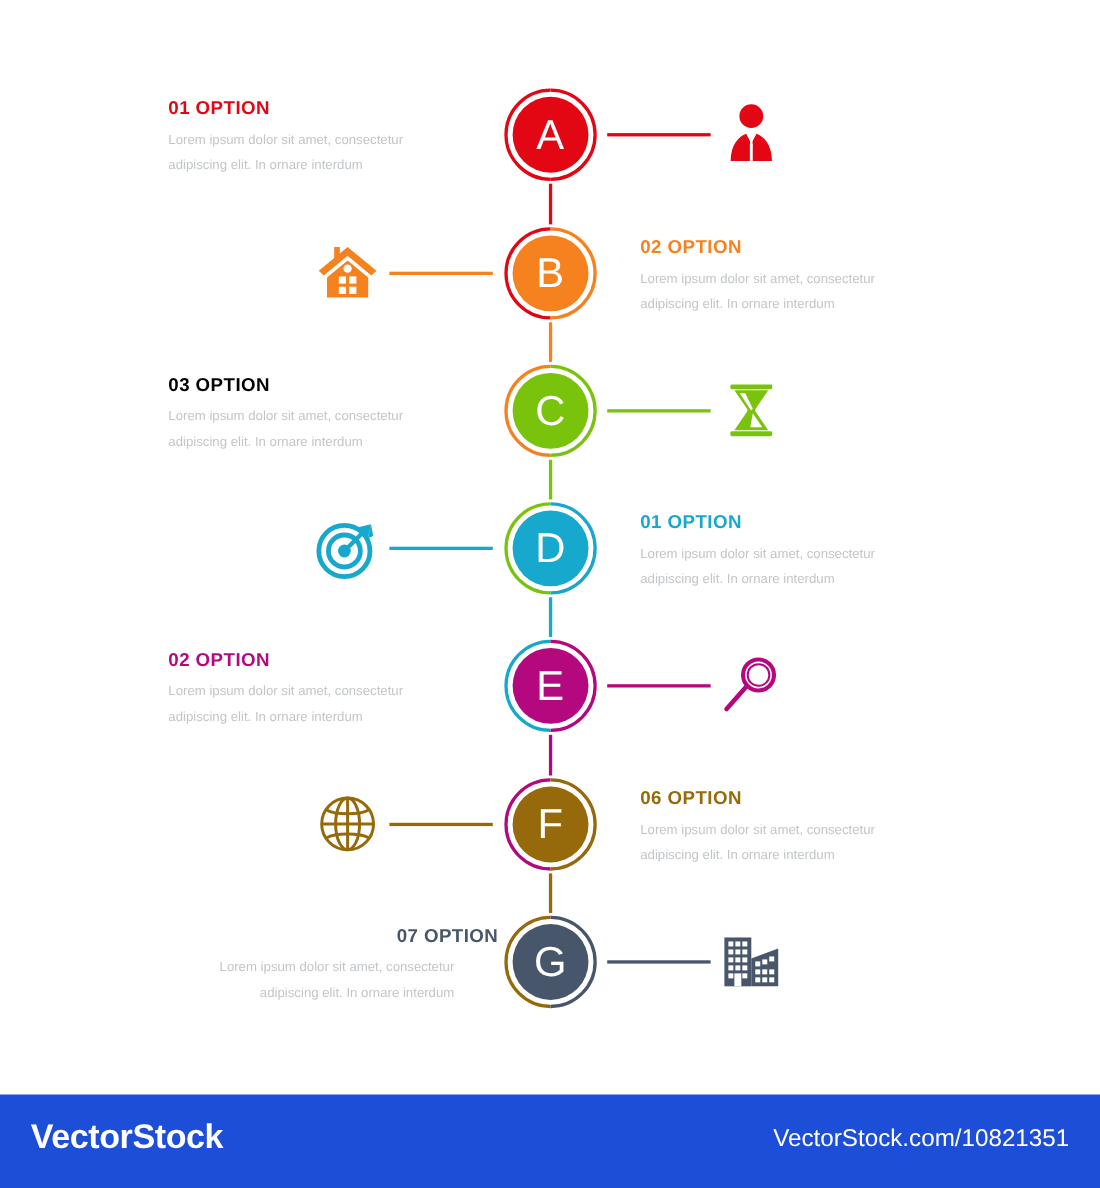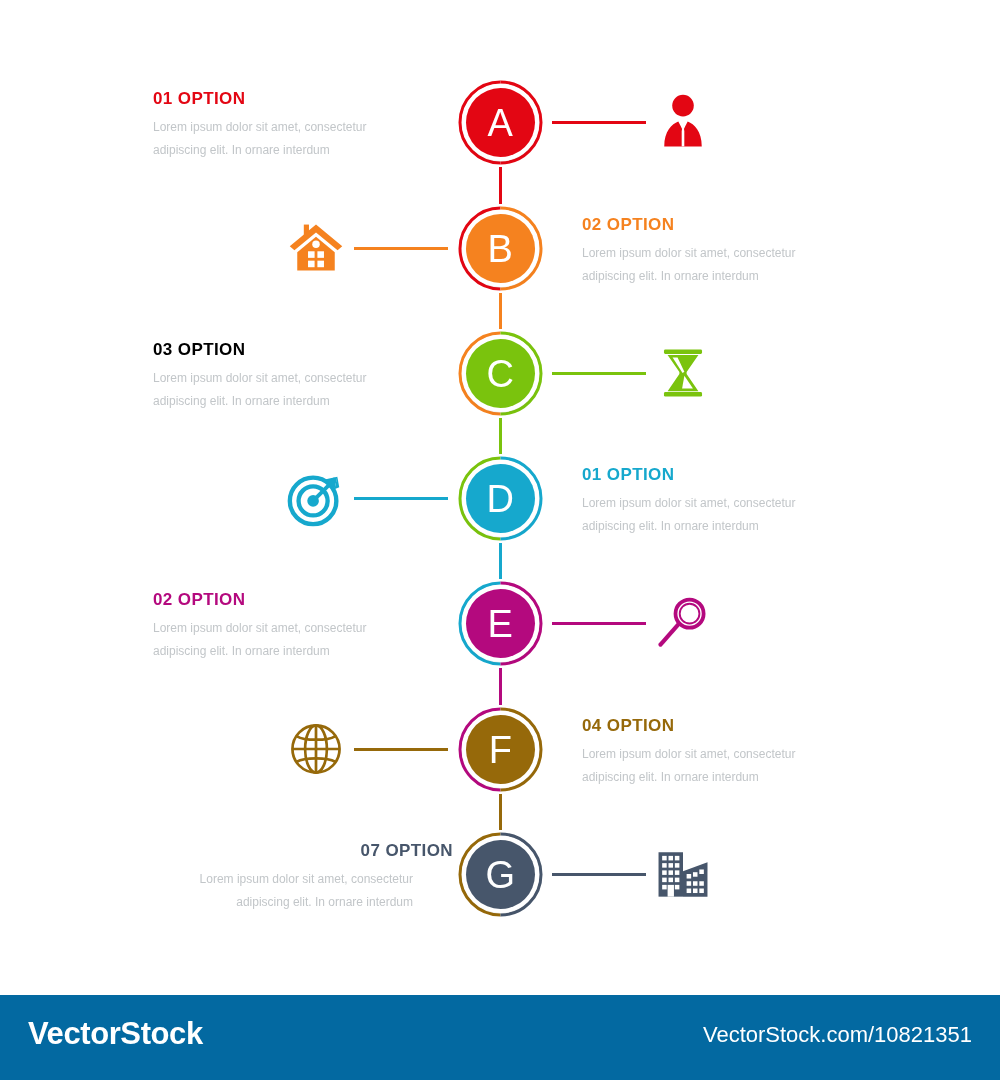--- a/index.html
+++ b/index.html
@@ -112,21 +112,21 @@
     justify-content: center;
   }
 
   
   #footer {
     position: absolute;
     left: 0;
     top: 995px;
     width: 1000px;
     height: 85px;
-    background: #0369a1;
+    background: #1d4ed8;
   }
   #footer .brand {
     position: absolute;
     left: 28px;
     top: 21px;
     color: #ffffff;
     font-size: 31px;
     font-weight: bold;
     letter-spacing: -0.4px;
     font-family: "Liberation Sans", sans-serif;
@@ -298,21 +298,21 @@
           <svg width="58" height="58" viewBox="0 0 64 64">
             <circle cx="32" cy="32" r="26" fill="none" stroke="#96690a" stroke-width="3"></circle>
             <ellipse cx="32" cy="32" rx="12" ry="26" fill="none" stroke="#96690a" stroke-width="3"></ellipse>
             <line x1="6" y1="32" x2="58" y2="32" stroke="#96690a" stroke-width="3"></line>
             <line x1="32" y1="6" x2="32" y2="58" stroke="#96690a" stroke-width="3"></line>
             <path d="M11 18 C19 23 45 23 53 18" fill="none" stroke="#96690a" stroke-width="3"></path>
             <path d="M11 46 C19 41 45 41 53 46" fill="none" stroke="#96690a" stroke-width="3"></path>
           </svg>
         </div>
         <div class="textblock right" style="top: 12px;">
-          <div class="opt-title" style="color: rgb(150, 105, 10);">04 OPTION</div>
+          <div class="opt-title" style="color: rgb(150, 105, 10);">06 OPTION</div>
           <div class="opt-desc">Lorem ipsum dolor sit amet, consectetur</div>
           <div class="opt-desc">adipiscing elit. In ornare interdum</div>
         </div>
       </div>
       <div class="row" style="top: 830px;">
         <div class="node">
           <div class="arcs"><svg width="89" height="89" viewBox="0 0 89 89">
               <path d="M 44.5 4 A 40.5 40.5 0 0 0 44.5 85" fill="none" stroke="#96690a" stroke-width="3" stroke-linecap="butt"></path>
               <path d="M 44.5 4 A 40.5 40.5 0 0 1 44.5 85" fill="none" stroke="#47566b" stroke-width="3" stroke-linecap="butt"></path>
             </svg></div>

